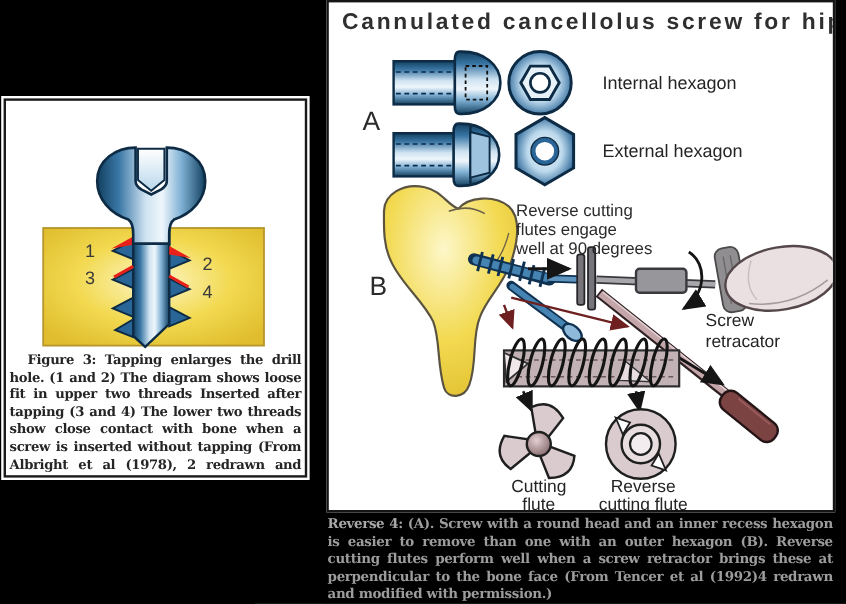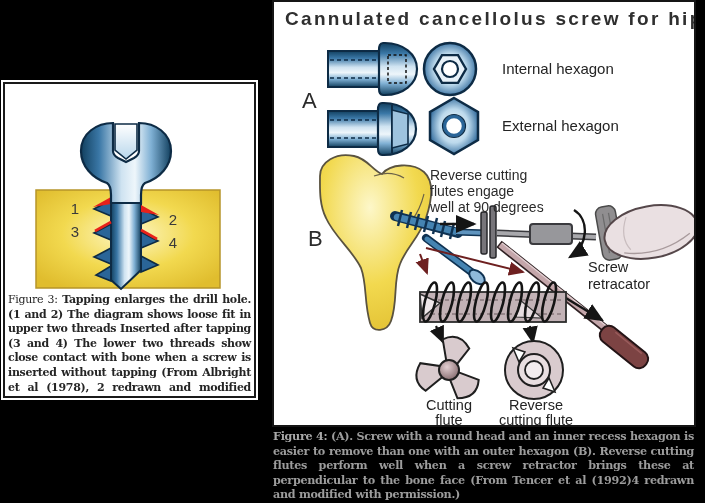--- a/index.html
+++ b/index.html
@@ -6,21 +6,21 @@
   .stage{position:relative;width:705px;height:503px;background:#000;overflow:hidden;
          font-family:"Liberation Sans",sans-serif;}
   
   .fig3-box{position:absolute;left:3px;top:82px;width:253px;height:316px;
             background:#fff;border:2px solid #1a1a1a;box-shadow:0 0 0 2px #fff;
             box-sizing:border-box;}
   .fig3-cap{position:absolute;left:1px;right:1px;top:208px;bottom:1px;
             font-family:"DejaVu Serif",serif;font-weight:600;color:#252525;
             font-size:11px;line-height:14.6px;letter-spacing:-0.3px;
             text-align:justify;padding:1px 2px;overflow:hidden;}
-  .fig3-cap b{font-weight:400;}
+  .fig3-cap b{font-weight:700;margin-left:15px;}
   
   .fig4-panel{position:absolute;left:270px;top:0;width:435px;height:503px;background:#000;}
   .fig4-box{position:absolute;left:2px;top:0;width:424px;height:427px;background:#fff;
             border:2px solid #151515;box-sizing:border-box;overflow:hidden;}
   .fig4-title{height:26px;padding:6px 0 0 11px;font-size:19px;letter-spacing:2.3px;
               font-weight:600;color:#2f2f2f;white-space:nowrap;}
   .fig4-cap{position:absolute;left:3px;top:429px;width:421px;
             font-family:"DejaVu Serif",serif;font-weight:600;color:#9c9c9c;
             font-size:11.2px;line-height:14.6px;letter-spacing:-0.3px;
             text-align:justify;}
@@ -276,16 +276,16 @@
 
         <g font-size="14.5" fill="#242424" text-anchor="middle">
           <text x="175" y="376">Cutting</text>
           <text x="175" y="391">flute</text>
           <text x="262" y="376">Reverse</text>
           <text x="262" y="391">cutting flute</text>
         </g>
       </svg>
     </div>
 
-    <div class="fig4-cap"><b>Figure 4:</b><span> (A). Screw with a round head and an inner recess hexagon is easier to remove than one with an outer hexagon (B). Reverse cutting flutes perform well when a screw retractor brings these at perpendicular to the bone face (From Tencer et al (1992)4 redrawn and modified with permission.)</span></div>
+    <div class="fig4-cap"><b>Reverse 4:</b><span> (A). Screw with a round head and an inner recess hexagon is easier to remove than one with an outer hexagon (B). Reverse cutting flutes perform well when a screw retractor brings these at perpendicular to the bone face (From Tencer et al (1992)4 redrawn and modified with permission.)</span></div>
   </div>
 
 </div>
 
 </body></html>

